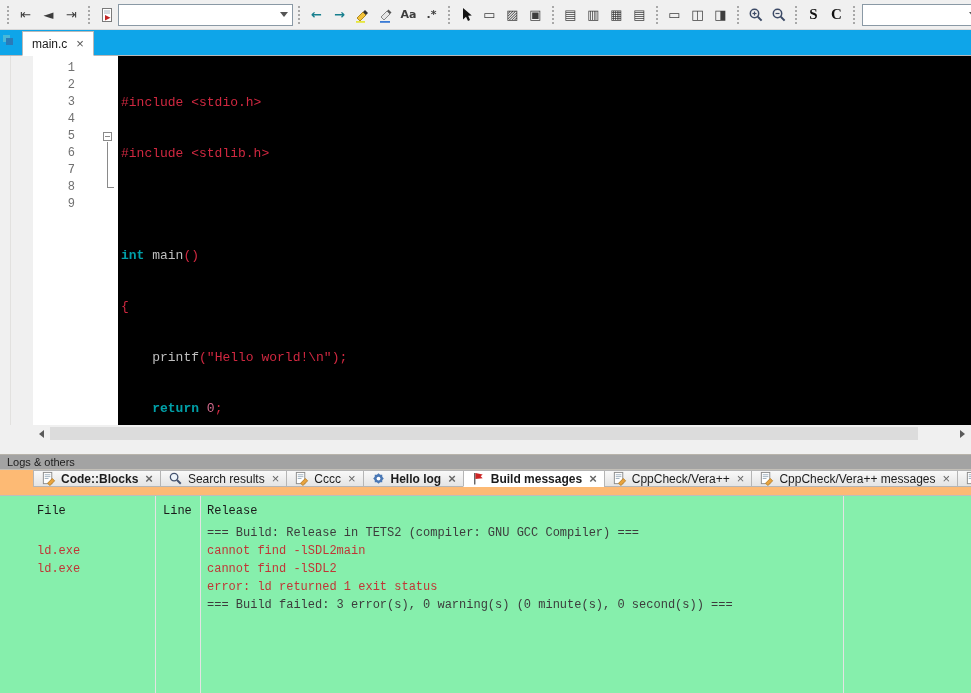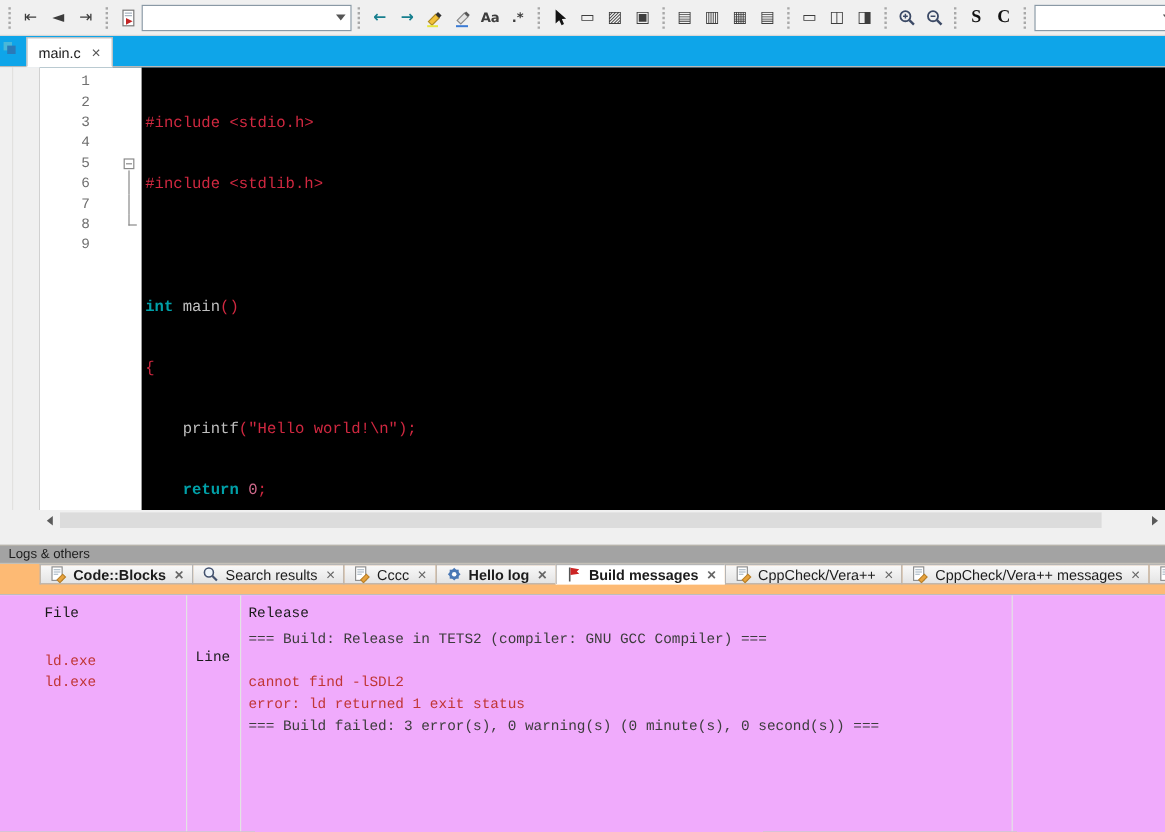--- a/index.html
+++ b/index.html
@@ -82,28 +82,28 @@
   .logs-tabs::after { content:""; position:absolute; left:0; right:0; bottom:0; height:1px; background:#bdbdbd; }
   .ltab { display:flex; align-items:center; gap:5px; padding:0 7px; font-size:12px; color:#1c1c1c;
           border:1px solid #b5b5b5; border-right-width:0; background:linear-gradient(#f9f9f9,#e4e4e4);
           white-space:nowrap; position:relative; z-index:1; }
   .ltab:last-child { border-right-width:1px; }
   .ltab.bold { font-weight:bold; }
   .ltab.active { background:#fff; border-bottom-color:#fff; z-index:2; }
   .ltab .close { color:#666; font-size:13px; margin-left:2px; line-height:1; }
   .ltab svg { flex:0 0 auto; }
 
-  .logs-table { flex:1; background:#f0abfc; position:relative; overflow:hidden;
+  .logs-table { flex:1; background:#86efac; position:relative; overflow:hidden;
                 font:12px/18px "Liberation Mono", "DejaVu Sans Mono", monospace; color:#3c3c3c; }
   .vline { position:absolute; top:0; bottom:0; width:1px; background:#e3e3e3; }
   .vline.v1 { left:155px; } .vline.v2 { left:200px; } .vline.v3 { left:843px; }
   .lhead { display:flex; height:28px; align-items:flex-start; padding-top:6px; color:#1a1a1a; }
   .lrow  { display:flex; height:18px; }
   .c-file { width:155px; padding-left:37px; flex:0 0 auto; overflow:hidden; }
-  .c-line { width:45px;  padding-left:8px;  flex:0 0 auto; overflow:hidden;margin-top:37px; }
+  .c-line { width:45px;  padding-left:8px;  flex:0 0 auto; overflow:hidden; }
   .c-msg  { flex:1; padding-left:7px; overflow:hidden; white-space:pre; }
   .lrow.error { color:#c03636; }
   .lrow.info  { color:#3c3c3c; }
 
   svg { display:block; }
 </style>
 </head>
 <body>
 
 <div class="app">
@@ -434,20 +434,21 @@
     </div>
 
     <div class="lrow info">
       <span class="c-file"></span>
       <span class="c-line"></span>
       <span class="c-msg">=== Build: Release in TETS2 (compiler: GNU GCC Compiler) ===</span>
     </div>
     <div class="lrow error">
       <span class="c-file">ld.exe</span>
       <span class="c-line"></span>
+      <span class="c-msg">cannot find -lSDL2main</span>
     </div>
     <div class="lrow error">
       <span class="c-file">ld.exe</span>
       <span class="c-line"></span>
       <span class="c-msg">cannot find -lSDL2</span>
     </div>
     <div class="lrow error">
       <span class="c-file"></span>
       <span class="c-line"></span>
       <span class="c-msg">error: ld returned 1 exit status</span>

